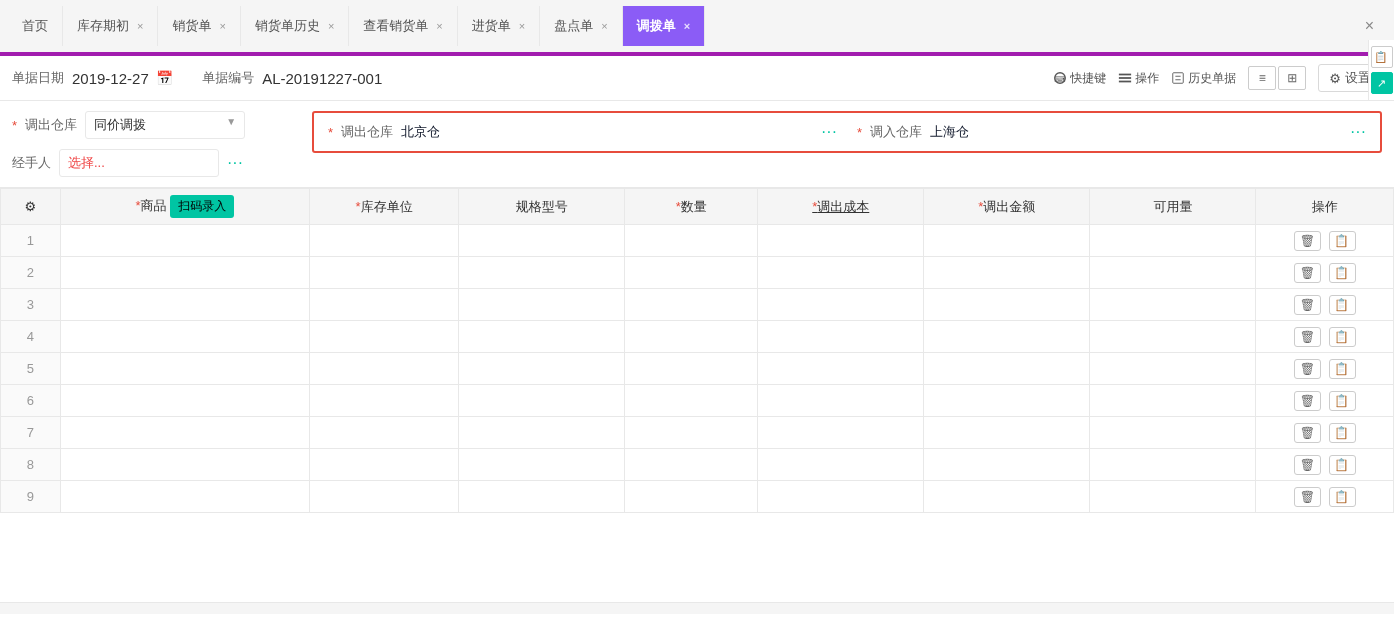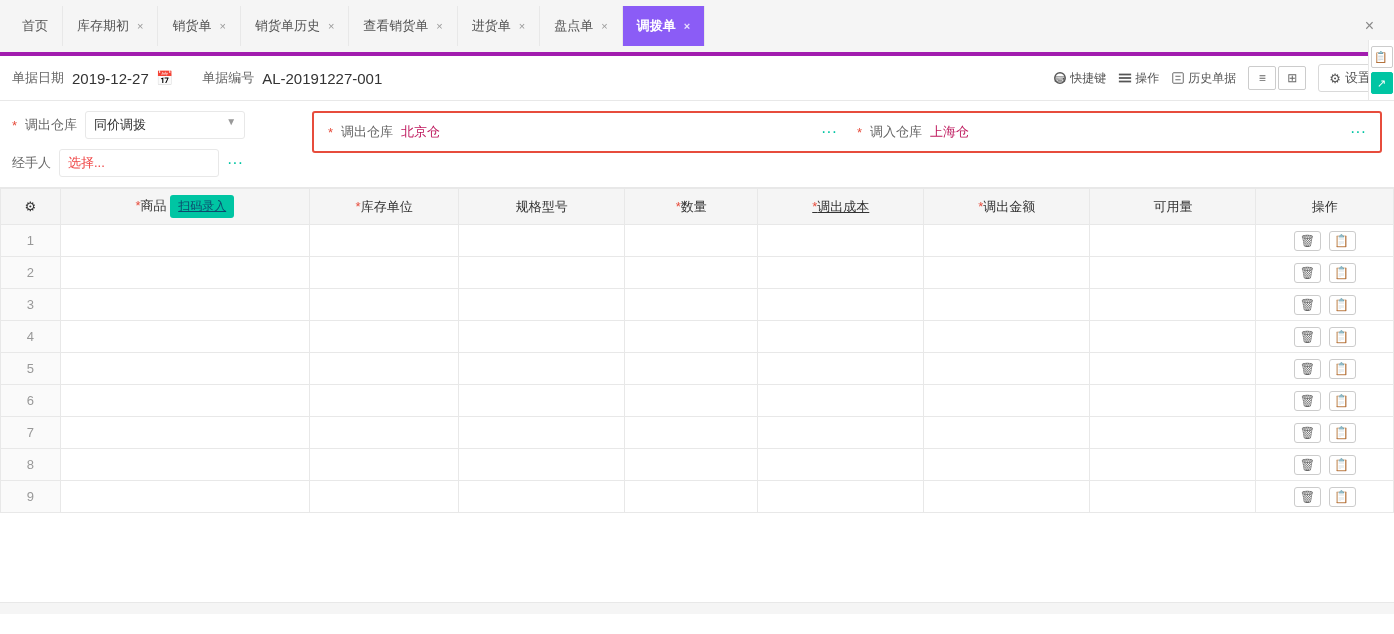--- a/index.html
+++ b/index.html
@@ -53,21 +53,21 @@
       border-bottom: 1px solid #e8e8e8;
     }
     .form-left { display: flex; flex-direction: column; gap: 10px; min-width: 280px; }
     .form-right {
       flex: 1; border: 2px solid #e74c3c; border-radius: 3px;
       padding: 10px 14px; display: flex; align-items: center; gap: 20px;
     }
     .field-row { display: flex; align-items: center; gap: 8px; }
     .field-label { color: #666; font-size: 13px; }
     .required { color: #e74c3c; }
-    .field-value { color: #be185d; font-size: 13px; font-weight: 500; }
+    .field-value { color: #0f172a; font-size: 13px; font-weight: 500; }
     .field-select {
       display: flex; gap: 6px; border: 1px solid #e8e8e8;
       border-radius: 3px; padding: 4px 8px; min-width: 160px; background: #fff; cursor: pointer;
     }
     .field-select .value { flex: 1; }
     .dropdown-icon { color: #999; font-size: 10px; }
     .more-icon { color: #00c5a3; cursor: pointer; font-size: 16px; }
     .warehouse-field { display: flex; align-items: center; gap: 8px; flex: 1; }
 
     
@@ -81,22 +81,22 @@
     tbody td {
       border: 1px solid #e8e8e8; padding: 5px 8px; font-size: 13px;
       color: #333; height: 32px;
     }
     .row-num { color: #999; text-align: center; width: 36px; background: #fafafa; }
     .subtotal-row td { background: #fffbe6; font-weight: 500; color: #333; }
     .op-cell { text-align: center; white-space: nowrap; }
     .op-btn { background: none; border: 1px solid #ccc; border-radius: 3px; cursor: pointer; padding: 2px 5px; font-size: 12px; color: #666; margin: 0 2px; }
 
     .scan-btn {
-      background: #00c5a3; color: #0c4a6e; border: none; border-radius: 3px;
-      padding: 3px 8px; font-size: 12px; cursor: pointer; white-space: nowrap; text-decoration: underline;
+      background: #00c5a3; color: #000000; border: none; border-radius: 3px;
+      padding: 3px 8px; font-size: 12px; cursor: pointer; white-space: nowrap;
     }
     .gear-th { width: 36px; text-align: center; }
 
     
     .right-sidebar {
       position: fixed; right: 0; top: 40px; width: 26px;
       display: flex; flex-direction: column; align-items: center;
       border-left: 1px solid #e8e8e8; background: #fff; gap: 4px; padding: 6px 2px;
     }
     .sidebar-icon {

